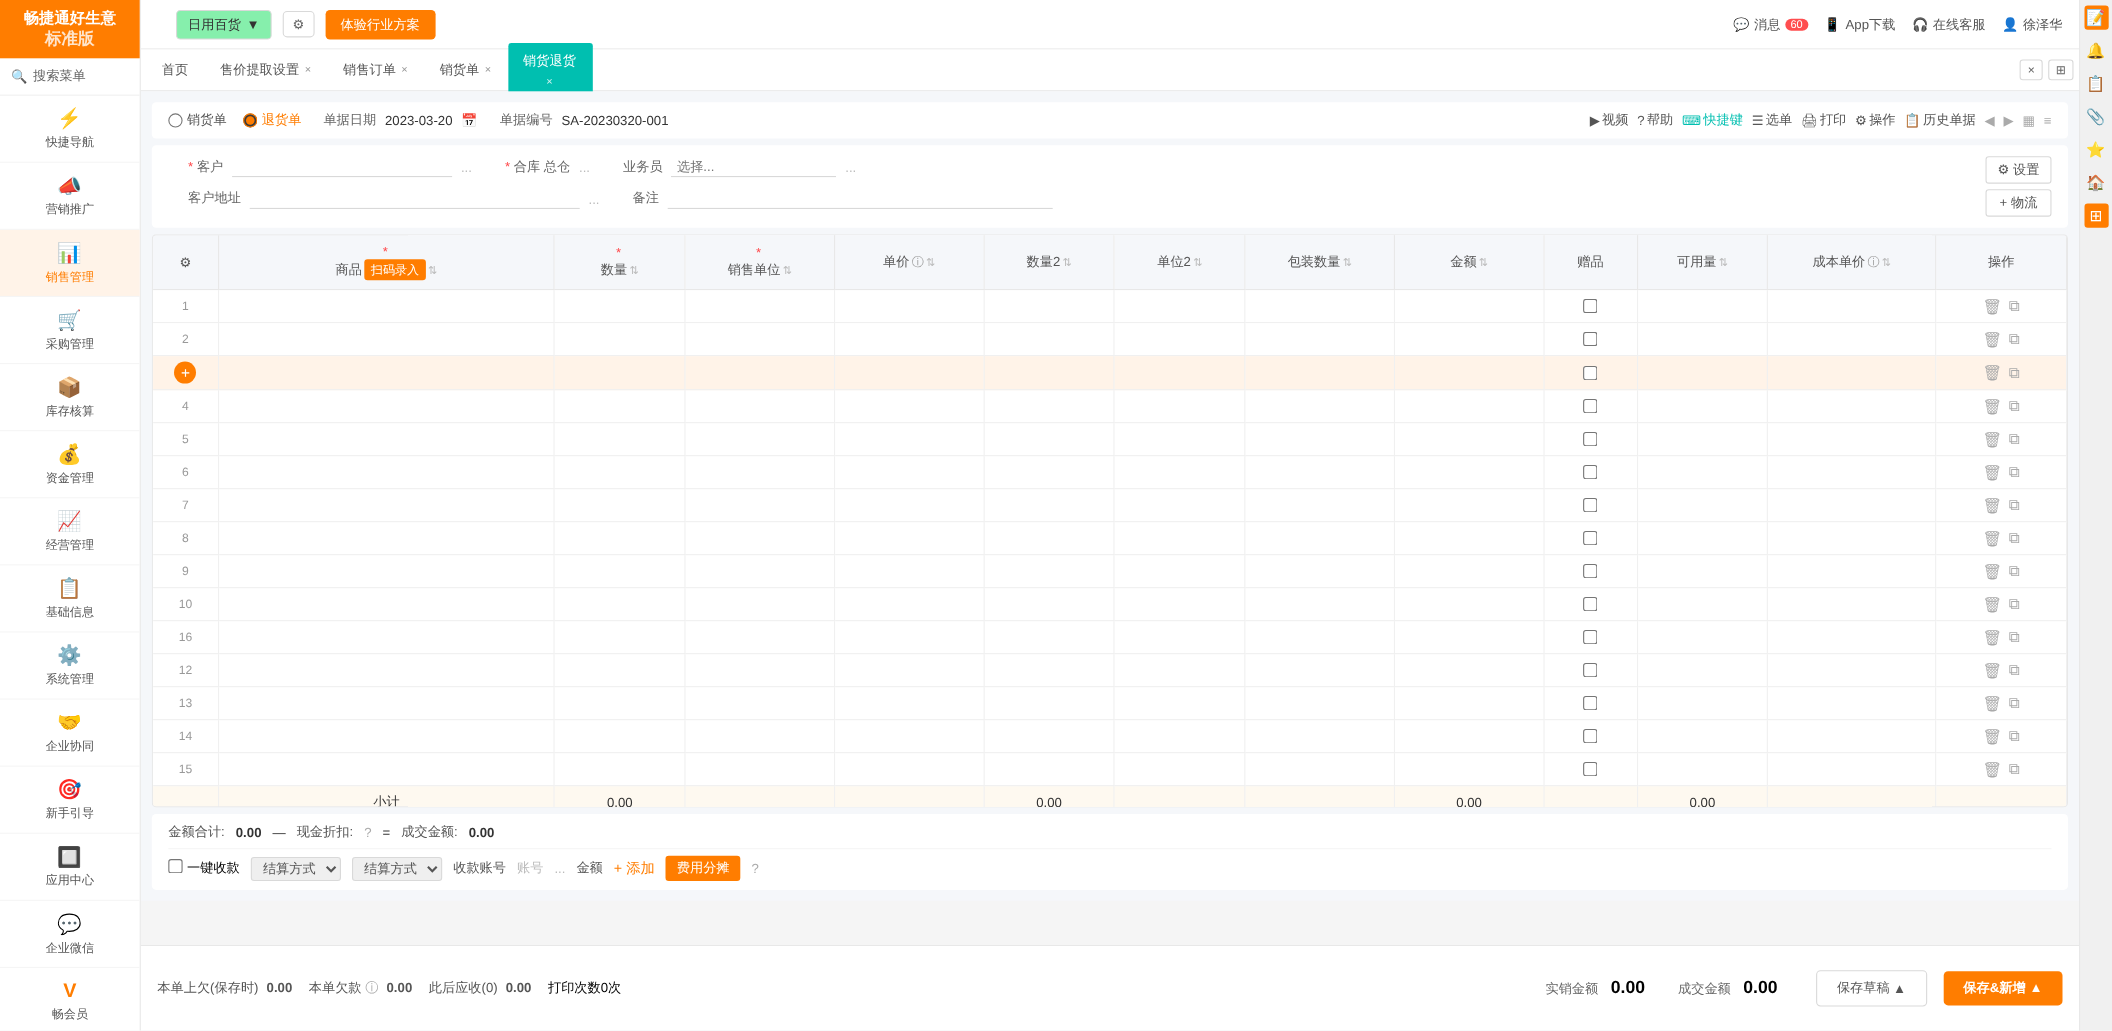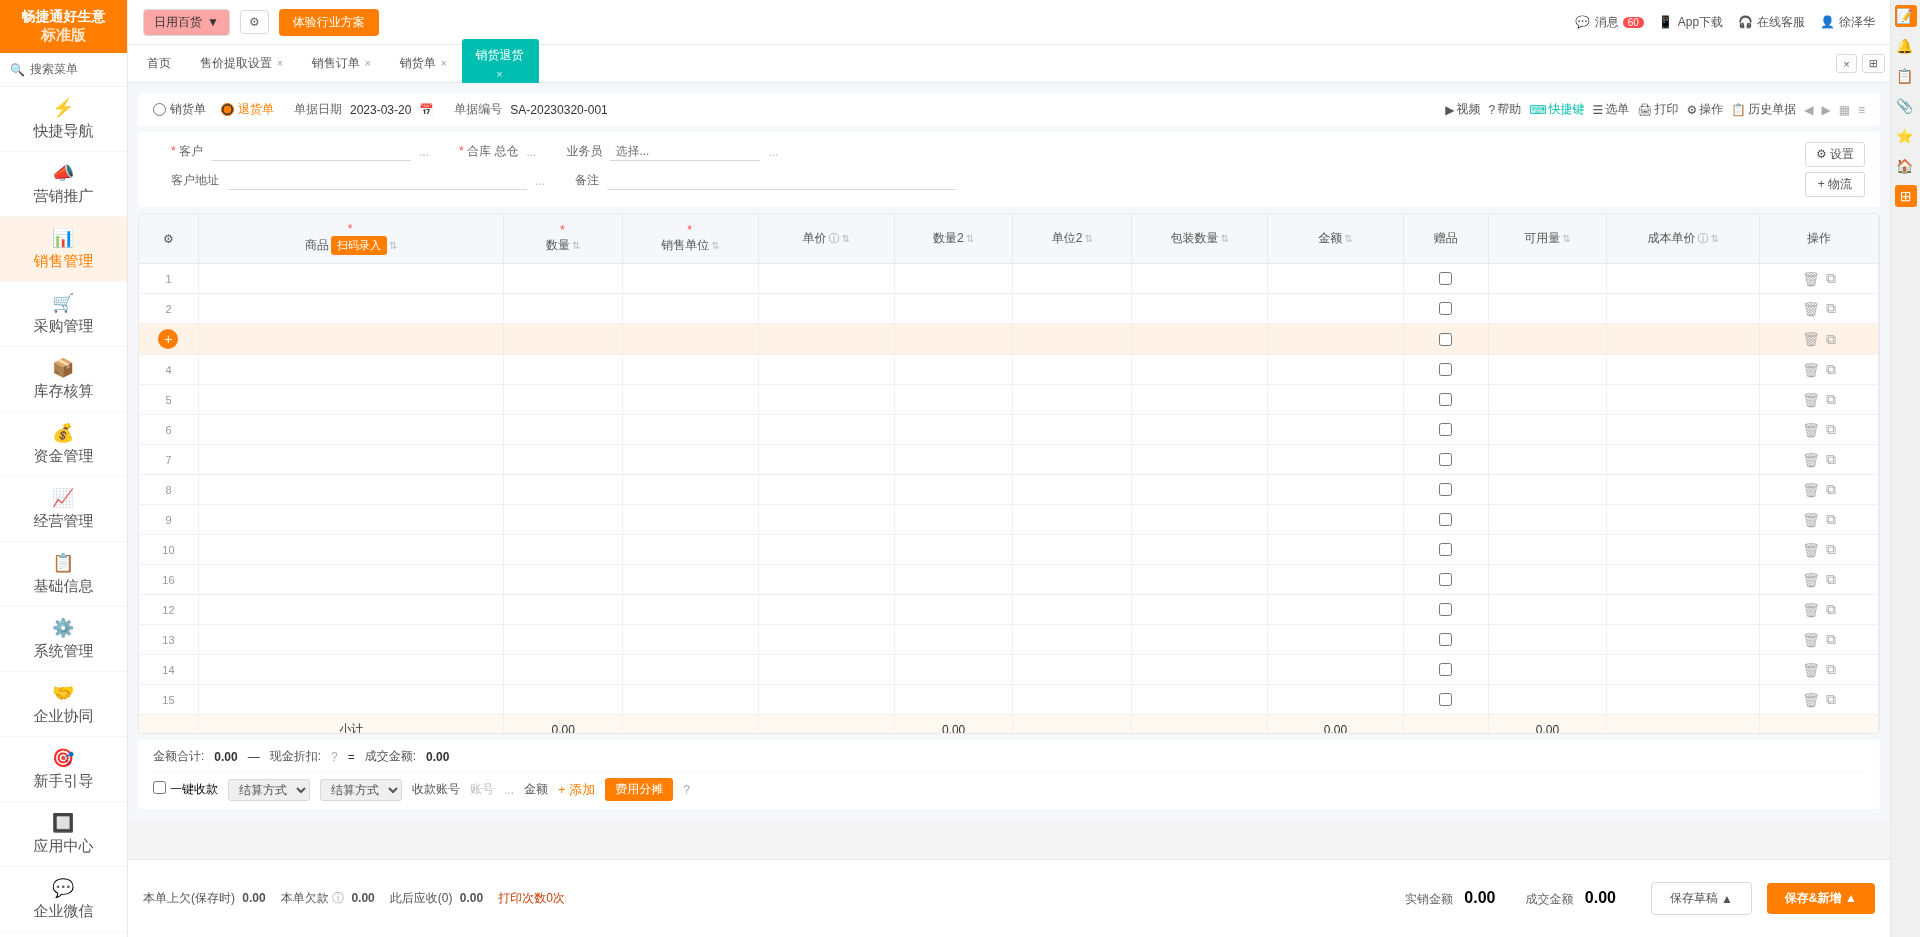--- a/index.html
+++ b/index.html
@@ -7,30 +7,30 @@
 
     
     .sidebar { width: 128px; background: #fff; display: flex; flex-direction: column; border-right: 1px solid #e8e8e8; height: 937px; }
     .sidebar-logo { background: #ff7d00; color: #fff; padding: 8px; text-align: center; height: 60px; display: flex; align-items: center; justify-content: center; flex-direction: column; }
     .sidebar-logo-text { font-size: 14px; font-weight: bold; color: #fff; }
     .sidebar-logo-sub { font-size: 15px; color: rgba(255,255,255,0.8); font-weight: bold; }
     .sidebar-search { display: flex; align-items: center; padding: 8px 10px; border-bottom: 1px solid #f0f0f0; cursor: pointer; color: #666; }
     .sidebar-item { display: flex; flex-direction: column; align-items: center; padding: 10px 5px; cursor: pointer; color: #555; border-bottom: 1px solid #f5f5f5; }
     .sidebar-item.active { background: #fff3e8; color: #ff7d00; }
     .sidebar-item-icon { font-size: 18px; margin-bottom: 3px; }
-    .sidebar-item-label { font-size: 15px; text-align: center; }
+    .sidebar-item-label { font-size: 11px; text-align: center; }
     .sidebar-bottom { margin-top: auto; padding: 10px; display: flex; align-items: center; justify-content: space-around; border-top: 1px solid #f0f0f0; }
 
     
     .main { flex: 1; display: flex; flex-direction: column; height: 937px; overflow: hidden; }
 
     
     .topbar { height: 45px; background: #fff; display: flex; align-items: center; padding: 0 15px; border-bottom: 1px solid #e8e8e8; justify-content: space-between; }
     .topbar-left { display: flex; align-items: center; gap: 10px; }
-    .topbar-selector { display: flex; align-items: center; gap: 5px; padding: 4px 10px; border: 1px solid #d9d9d9; border-radius: 4px; cursor: pointer; color: #333; background: #fca5a5; }
+    .topbar-selector { display: flex; align-items: center; gap: 5px; padding: 4px 10px; border: 1px solid #d9d9d9; border-radius: 4px; cursor: pointer; color: #333; background: #86efac; margin-left: 17px; }
     .topbar-gear { padding: 4px 8px; border: 1px solid #d9d9d9; border-radius: 4px; cursor: pointer; color: #666; background: #fff; }
     .topbar-btn-orange { background: #ff7d00; color: #fff; border: none; border-radius: 4px; padding: 5px 14px; cursor: pointer; font-size: 12px; }
     .topbar-right { display: flex; align-items: center; gap: 15px; color: #555; }
     .topbar-right-item { display: flex; align-items: center; gap: 4px; cursor: pointer; }
     .badge { background: #ff4d4f; color: #fff; border-radius: 10px; padding: 0 5px; font-size: 10px; }
 
     
     .tabs { display: flex; align-items: center; background: #fff; border-bottom: 1px solid #e8e8e8; padding: 0 5px; height: 38px; }
     .tab { padding: 8px 14px; cursor: pointer; color: #555; display: flex; align-items: center; gap: 5px; border-right: 1px solid transparent; white-space: nowrap; }
     .tab.active { color: #fff; background: #00bfb0; border-radius: 3px 3px 0 0; flex-direction: column; }
@@ -822,21 +822,21 @@
       </span>
       <span>
         <span>本单欠款</span>
         <span style="color:#aaa;">ⓘ</span>
         <span style="font-weight:bold;margin-left:4px;">0.00</span>
       </span>
       <span>
         <span>此后应收(0)</span>
         <span style="font-weight:bold;margin-left:4px;">0.00</span>
       </span>
-      <span style="color:#c2410c;">打印次数0次</span>
+      <span style="color:#000000;">打印次数0次</span>
     </div>
     <div style="display:flex;align-items:center;gap:15px;">
 
       <div style="display:flex;flex-direction:column;align-items:flex-end;margin-right:20px;">
         <div style="display:flex;gap:30px;">
           <div>
             <span style="color:#666;">实销金额</span>
             <span style="font-size:16px;font-weight:bold;margin-left:8px;">0.00</span>
           </div>
           <div>

